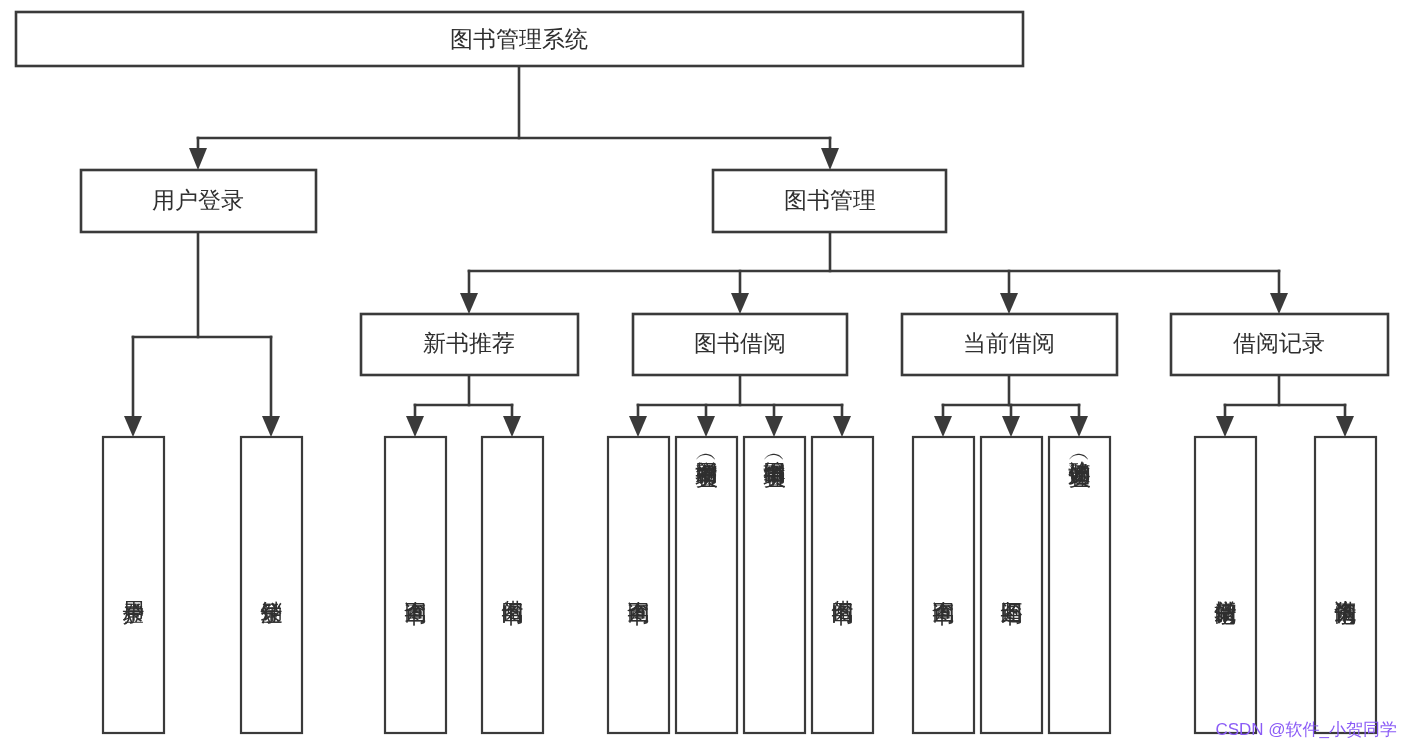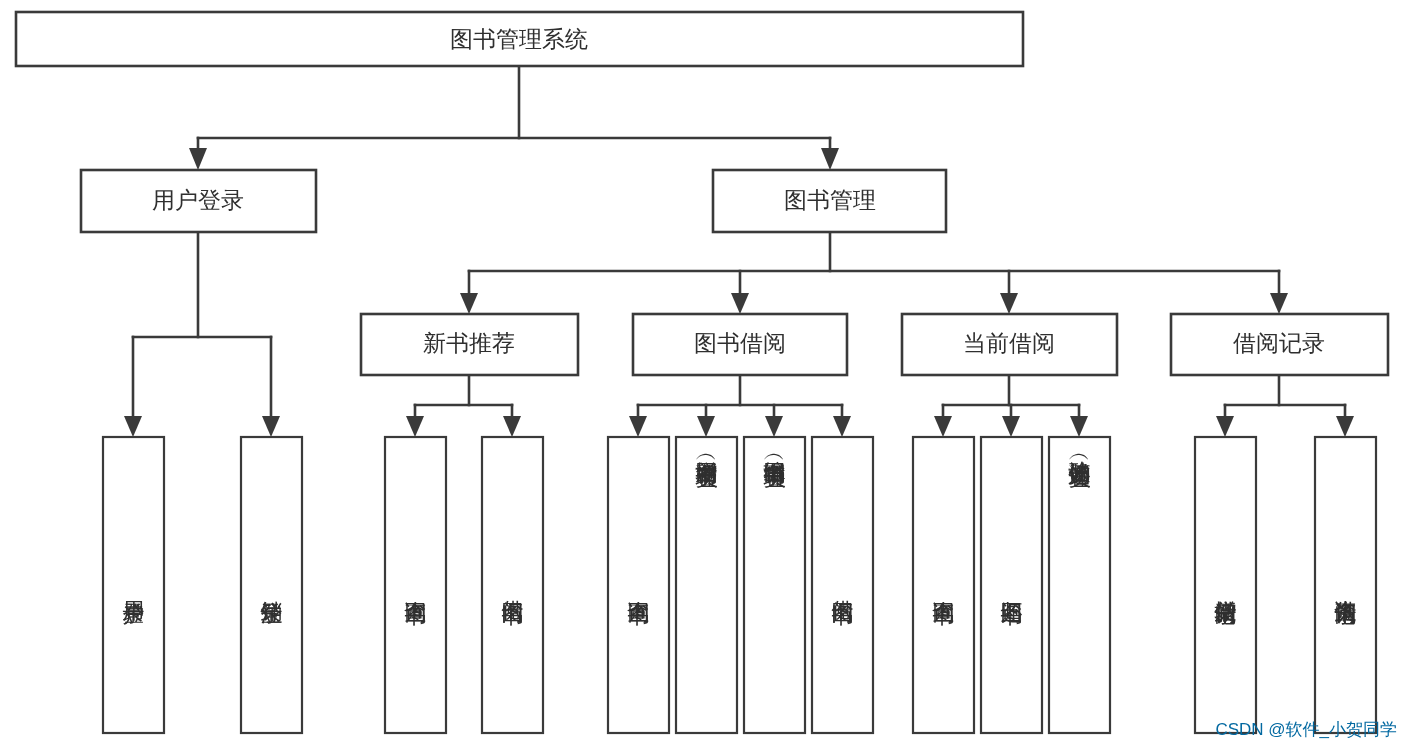--- a/index.html
+++ b/index.html
@@ -59,21 +59,21 @@
     writing-mode: vertical-rl;
     text-orientation: upright;
     letter-spacing: 1px;
     white-space: nowrap;
     pointer-events: none;
   }
   .watermark {
     position: absolute;
     right: 8px;
     bottom: 6px;
-    color: #0369a1;
+    color: #8b5cf6;
     font-size: 17px;
     font-family: "Liberation Sans", "DejaVu Sans", sans-serif;
     white-space: nowrap;
   }
 </style>
 </head>
 <body>
 
 <div id="canvas-wrap">
 

